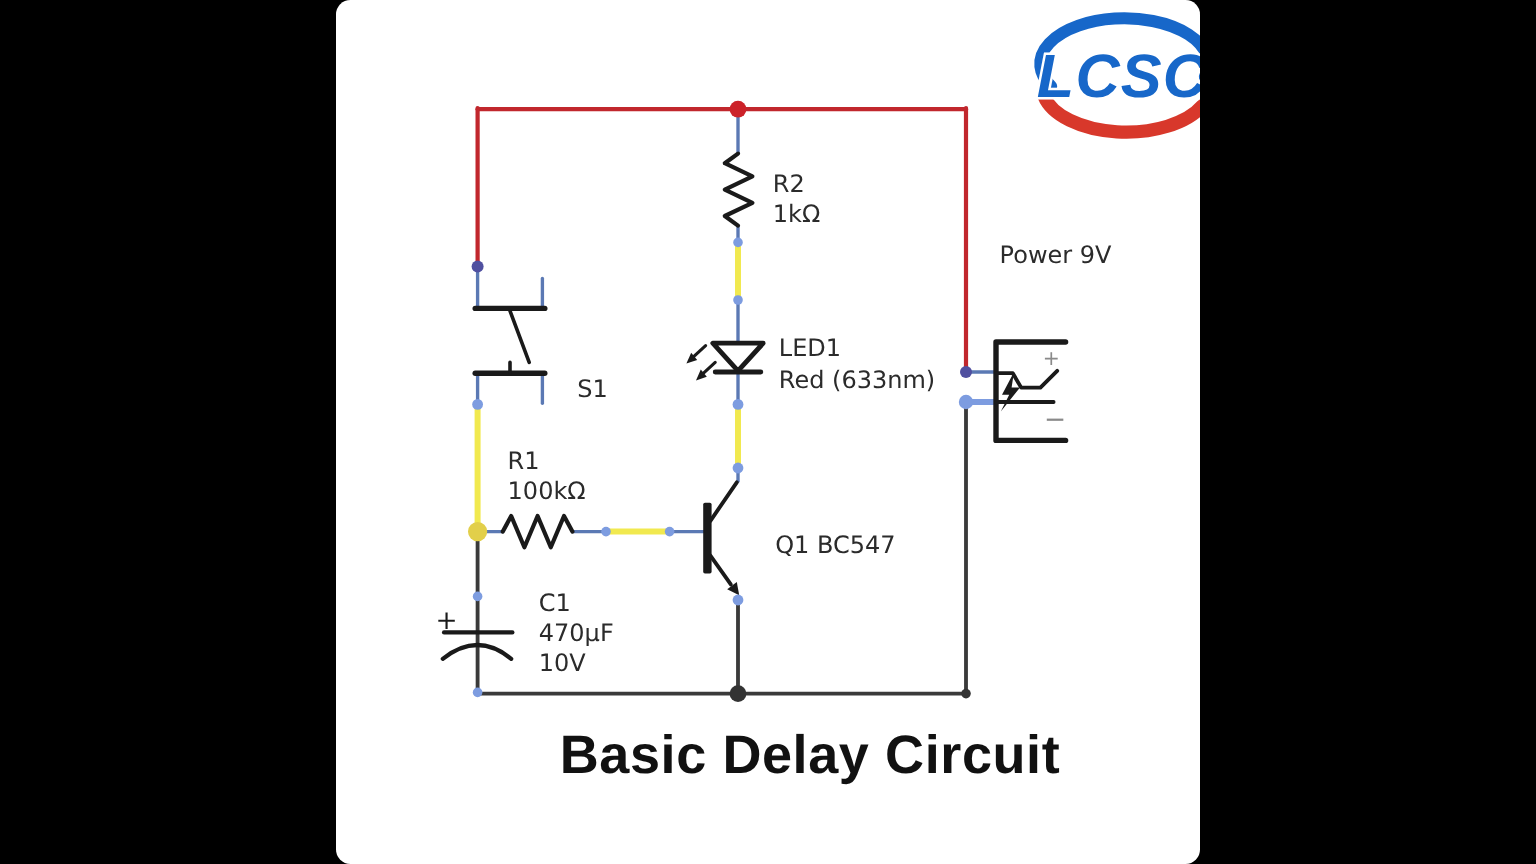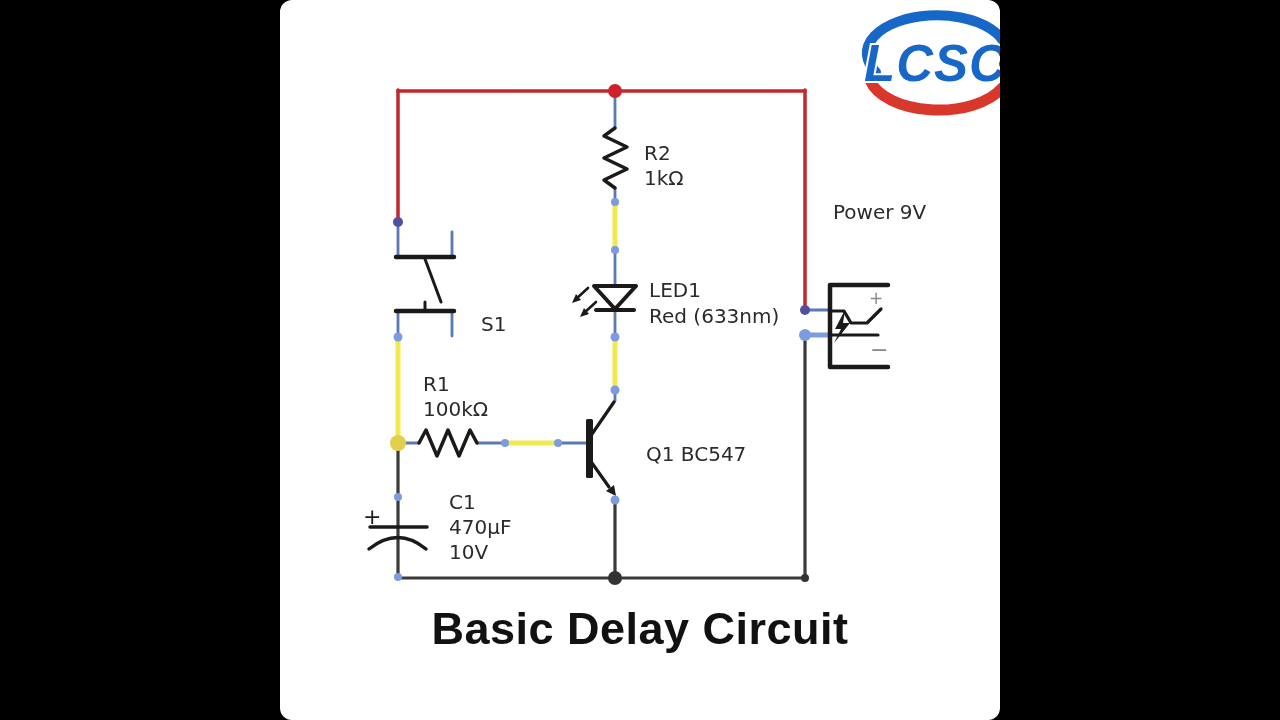--- a/index.html
+++ b/index.html
@@ -17,21 +17,21 @@
   svg.schematic{position:absolute;left:0;top:0;z-index:10;}
   .lbl{font-family:"DejaVu Sans", sans-serif;font-size:20px;}
   .lbl-small{font-family:"DejaVu Sans", sans-serif;font-size:17px;}
   .logo-text{
     font-family:"Liberation Sans", sans-serif;font-weight:bold;font-style:italic;
     font-size:51px;letter-spacing:1px;paint-order:stroke;stroke:#ffffff;stroke-width:4px;
   }
   .title{
     position:absolute;left:280px;top:603px;width:720px;z-index:15;
     text-align:center;font-family:"Liberation Sans", sans-serif;
-    font-weight:bold;font-size:45px;color:#111;letter-spacing:0.5px;
+    font-weight:bold;font-size:45px;color:#111;letter-spacing:0.5px;padding-left:35px;
   }
 </style>
 </head>
 <body>
 
 <div class="card"></div>
 
 <svg class="schematic" width="1280" height="720" viewBox="0 0 1280 720">
 
   <g fill="none" stroke-width="3.5" stroke-linecap="round" stroke="#c1272d">

